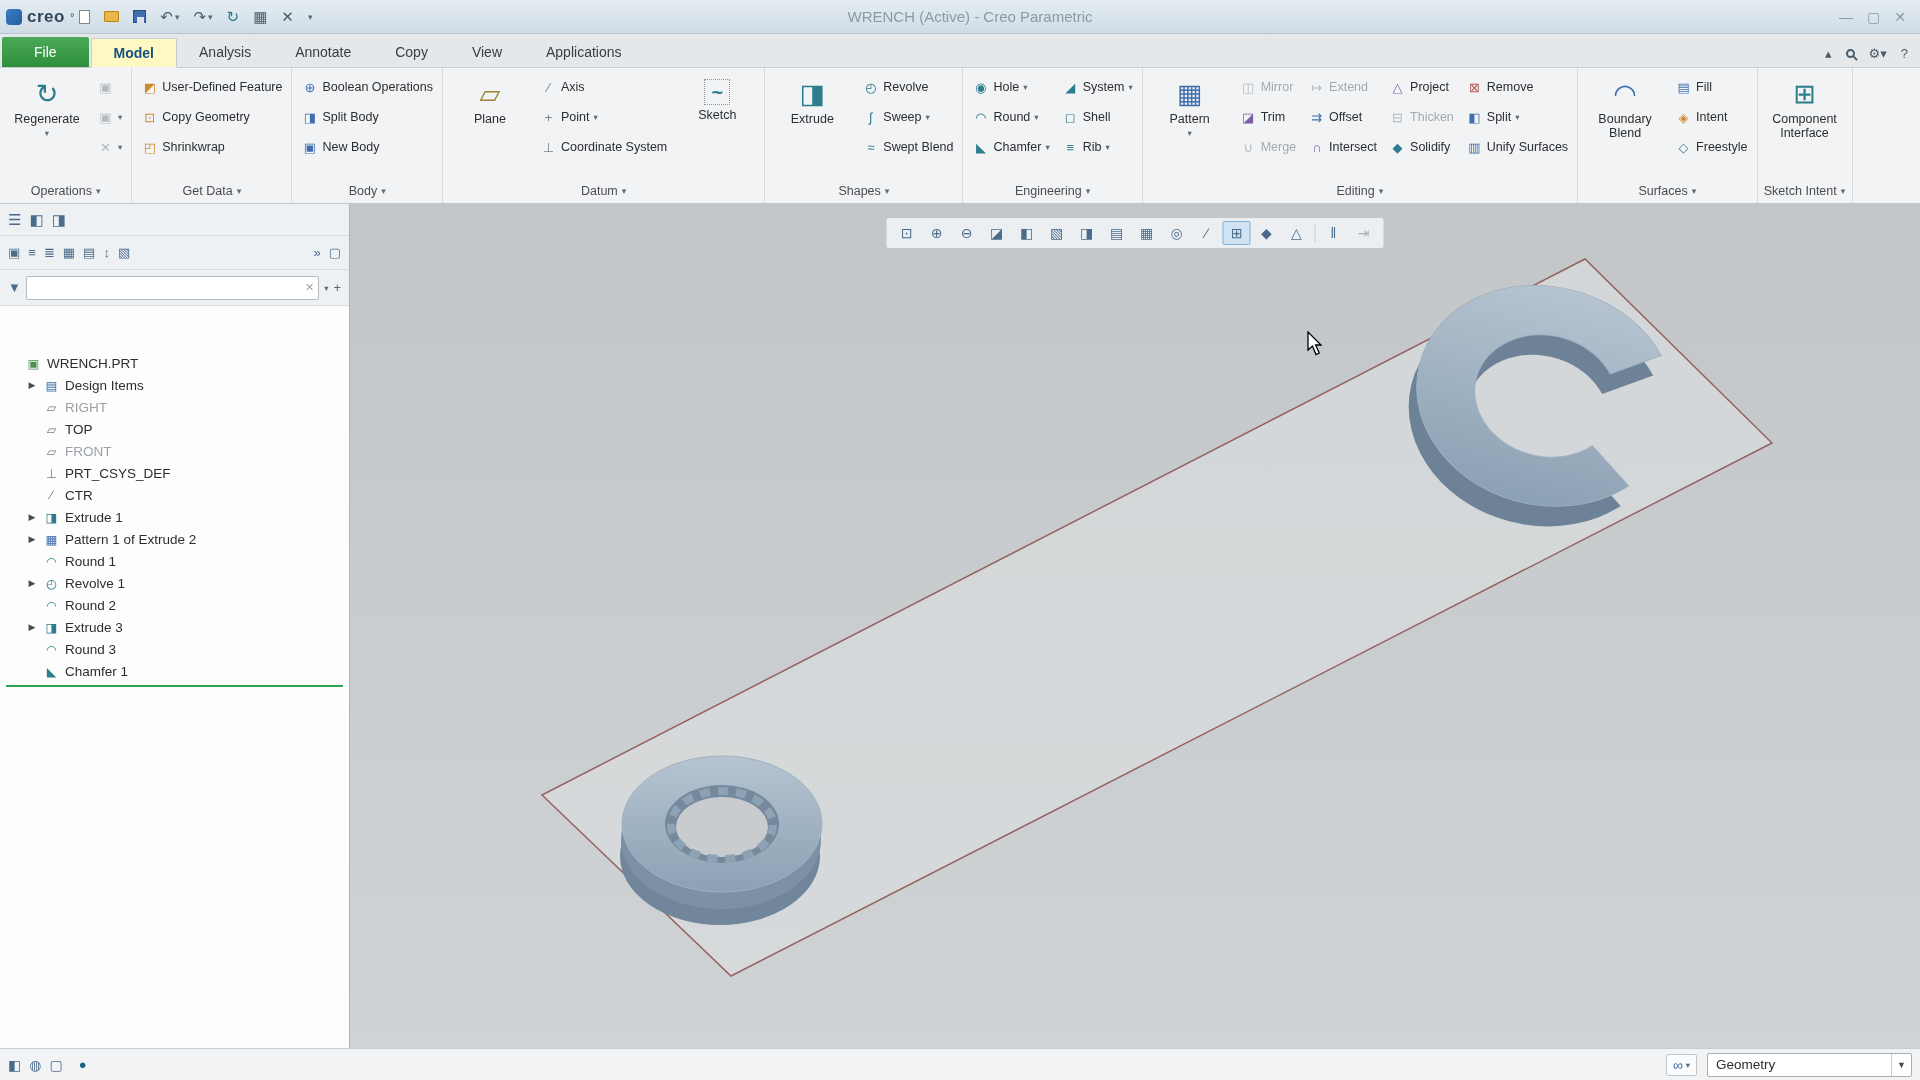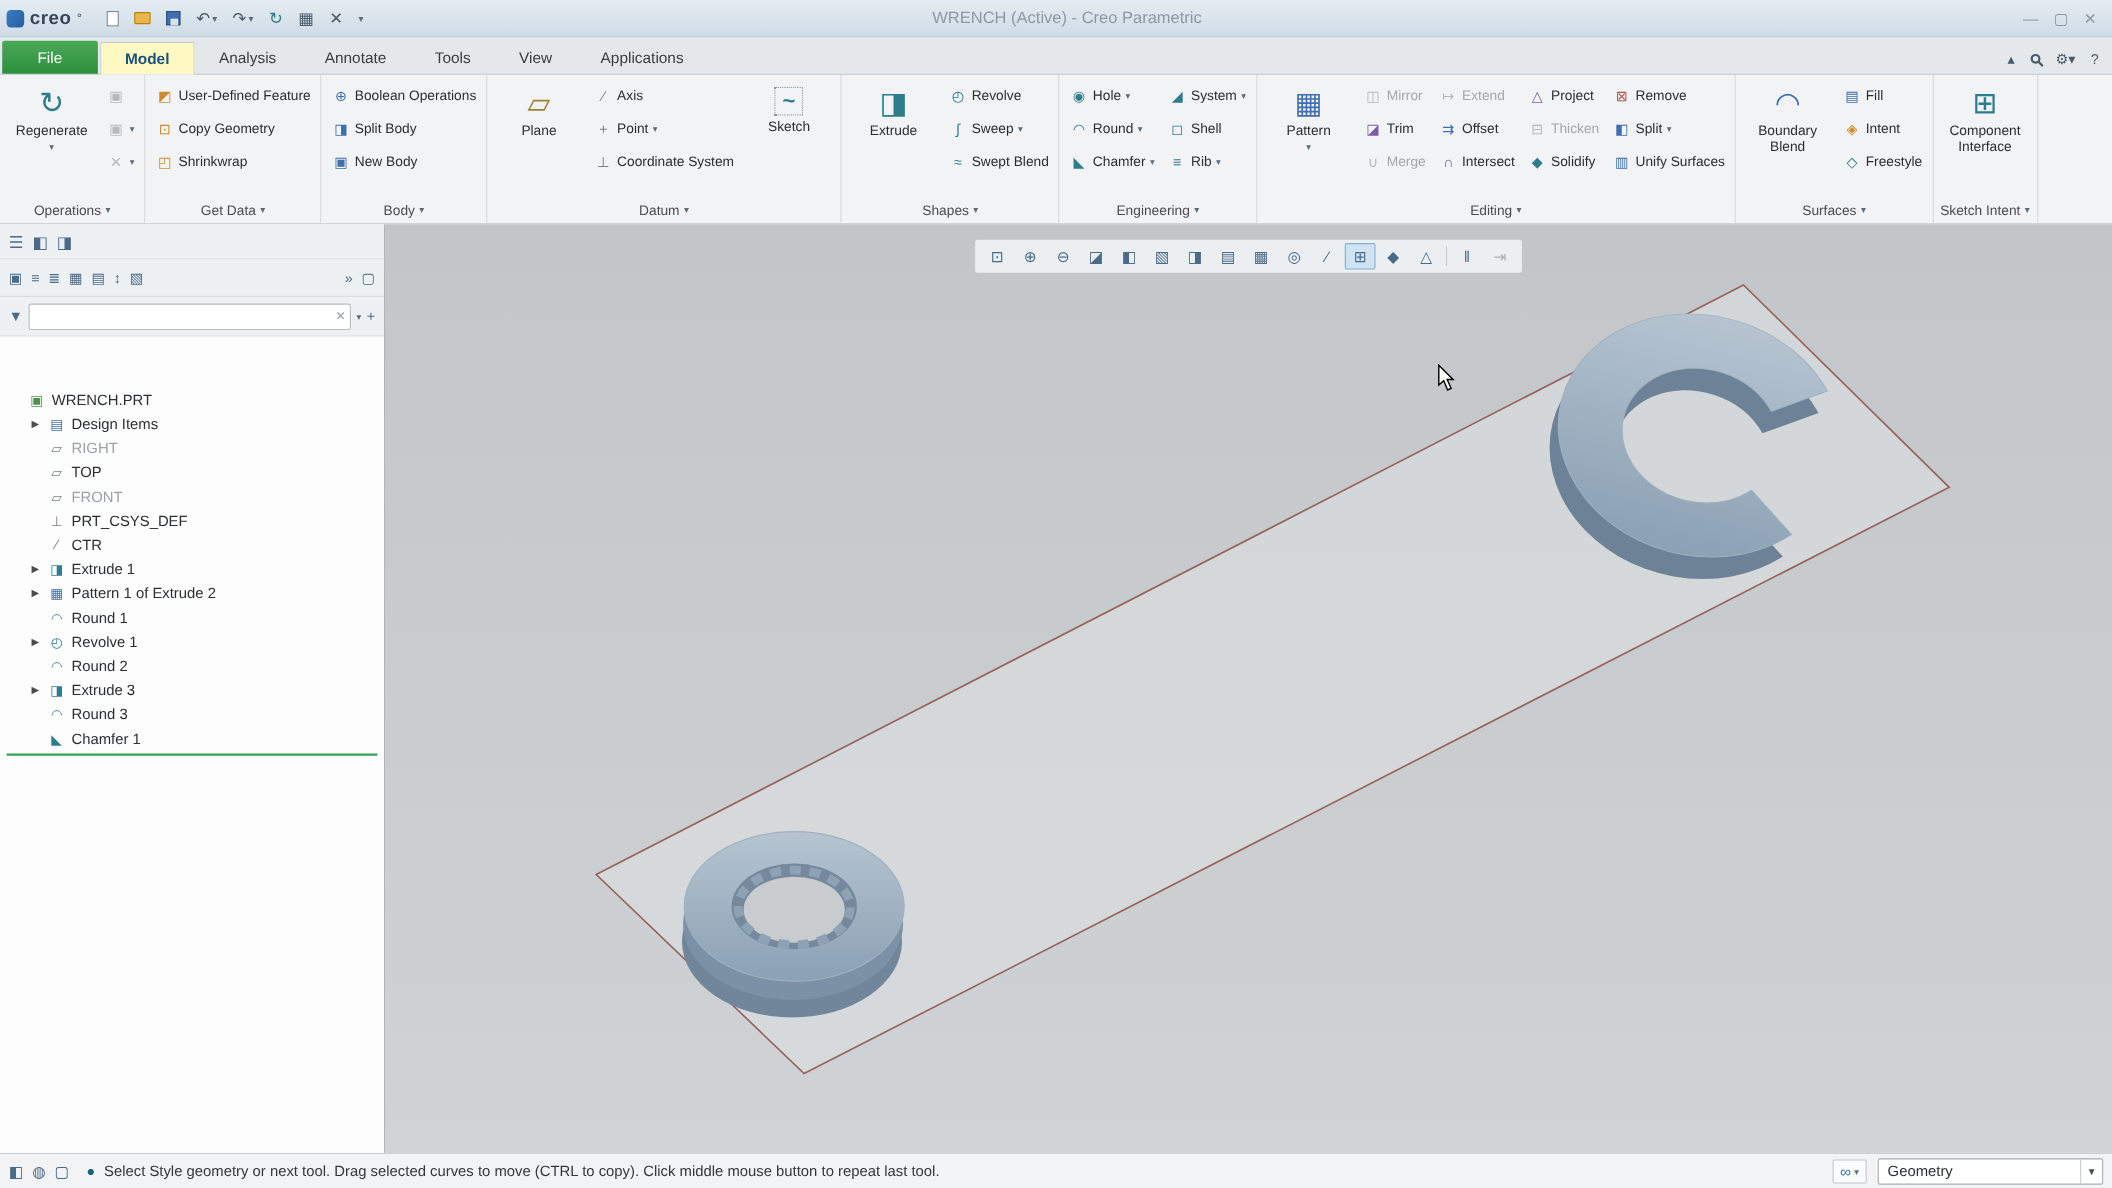--- a/index.html
+++ b/index.html
@@ -3,21 +3,21 @@
 <meta charset="utf-8">
 <style>
   * { box-sizing: border-box; margin: 0; padding: 0; }
   html,body { width:1920px; height:1080px; overflow:hidden;
     font-family:"Liberation Sans", sans-serif; font-size:13px; color:#2b2e31;
     background:#e8ebee; cursor:default; }
 
   
   .titlebar { height:34px; display:flex; align-items:center; position:relative;
     background:linear-gradient(#e5edf3,#cfdbe5); border-bottom:1px solid #b9c5ce; padding:0 6px; }
-  .brand { display:flex; align-items:center; gap:5px; margin-right:18px; }
+  .brand { display:flex; align-items:center; gap:5px; }
   .logo-mark { width:16px; height:16px; border-radius:4px;
     background:linear-gradient(135deg,#3b7cc4,#265e9e); display:inline-block; }
   .logo-text { font-size:17px; font-weight:bold; color:#33465a; letter-spacing:.5px; }
   .logo-deg { color:#33465a; font-size:11px; vertical-align:top; }
   .qat { display:flex; align-items:center; gap:4px; }
   .tbtn { display:flex; align-items:center; gap:2px; padding:2px 5px; border-radius:3px;
     color:#4a5b6a; font-size:15px; }
   .tbtn .dd { font-size:9px; color:#5a6b7a; }
   .i-page { width:11px; height:14px; background:#fff; border:1px solid #7a8894; display:inline-block; }
   .i-folder { width:15px; height:11px; background:#e8b64c; border:1px solid #b8860b;
@@ -167,21 +167,21 @@
     <span>▢</span>
     <span>✕</span>
   </div>
 </div>
 
 <div class="tabbar">
   <div class="file-btn">File</div>
   <div class="tab active">Model</div>
   <div class="tab">Analysis</div>
   <div class="tab">Annotate</div>
-  <div class="tab">Tools</div>
+  <div class="tab">Copy</div>
   <div class="tab">View</div>
   <div class="tab">Applications</div>
   <div class="tab-right">
     <span>▴</span>
     <span class="i-mag"></span>
     <span>⚙<span class="dd">▾</span></span>
     <span>?</span>
   </div>
 </div>
 
@@ -659,21 +659,20 @@
       <polygon points="1,1 1,19 5.5,15 9,23.5 12.2,22 8.6,14 14,14" fill="#ffffff" stroke="#000000" stroke-width="1.3"></polygon>
     </svg>
   </div>
 </div>
 
 <div class="statusbar">
   <span class="sb-ic">◧</span>
   <span class="sb-ic c-teal">◍</span>
   <span class="sb-ic">▢</span>
   <span class="sb-dot">●</span>
-  <span class="sb-msg">Select Style geometry or next tool. Drag selected curves to move (CTRL to copy). Click middle mouse button to repeat last tool.</span>
   <div class="sb-right">
     <span class="find-btn">
         <span>∞</span>
         <span class="dd">▾</span>
       </span>
     <div class="sel-filter">
       <span class="val">Geometry</span>
       <span class="arrow">▼</span>
     </div>
   </div>

